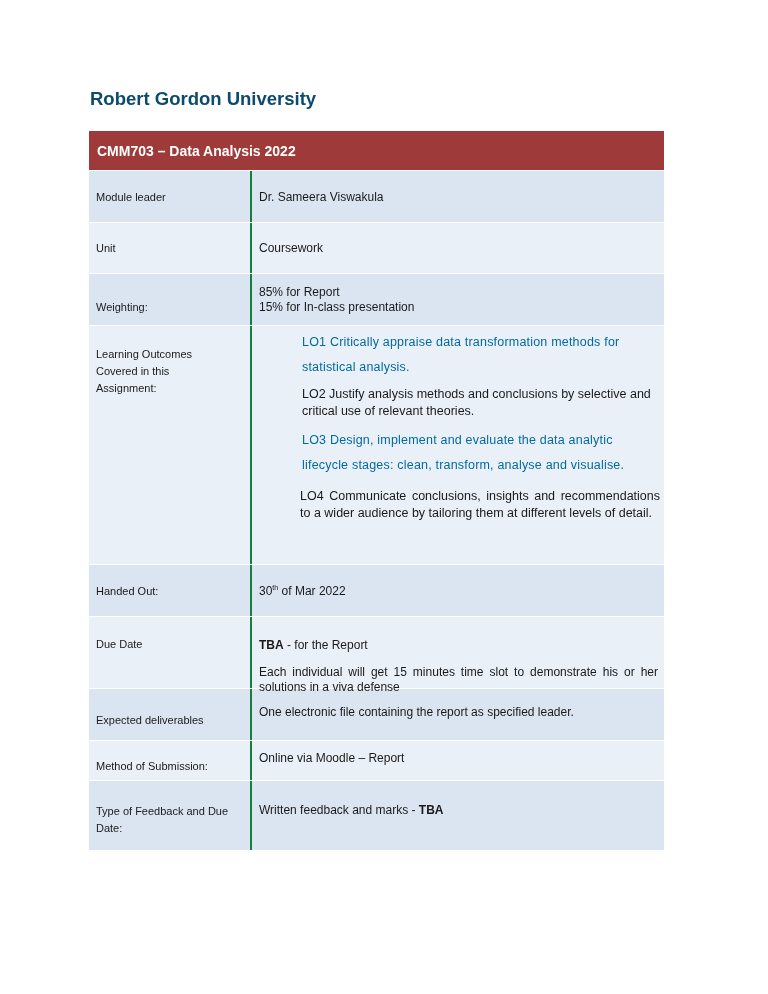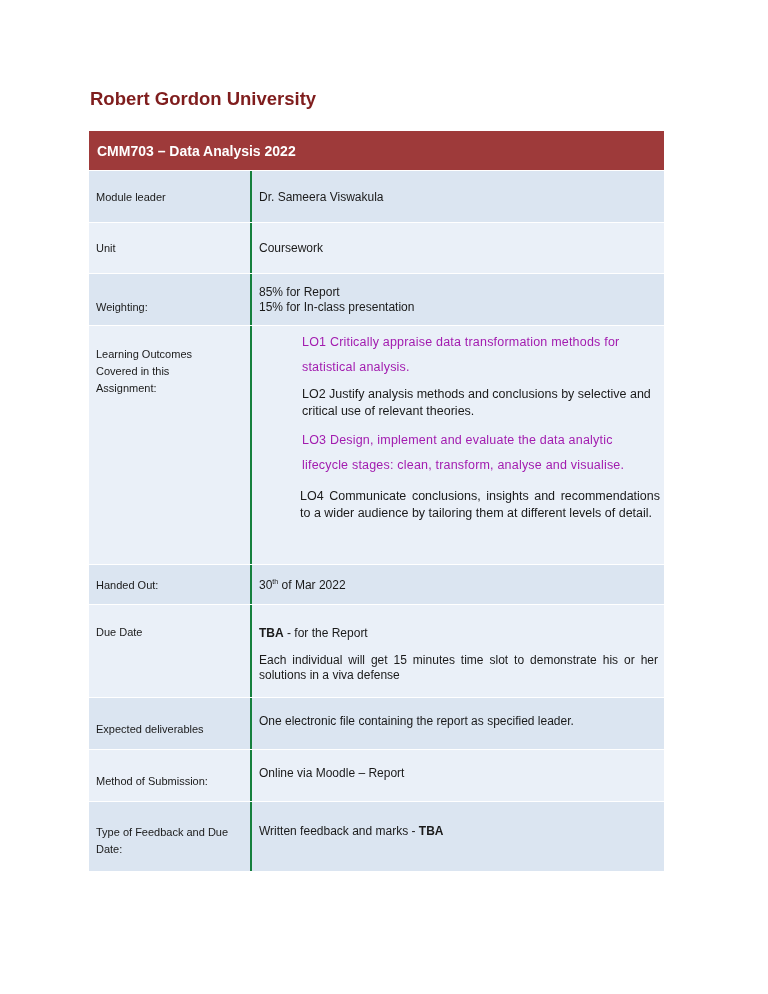--- a/index.html
+++ b/index.html
@@ -1,25 +1,25 @@
 <!DOCTYPE html>
 <html><head>
 <meta charset="utf-8">
 <style>
   html, body { margin: 0; padding: 0; background: #ffffff; }
   body { width: 768px; height: 994px; position: relative; font-family: "Liberation Sans", sans-serif; color: #1a1a1a; overflow: hidden; }
-  .uni { position: absolute; left: 90px; top: 88px; font-size: 18.5px; font-weight: bold; color: #7f1d1d; }
+  .uni { position: absolute; left: 90px; top: 88px; font-size: 18.5px; font-weight: bold; color: #0c4a6e; }
   .tbl { position: absolute; left: 89px; top: 131px; width: 575px; }
   .hdr { height: 40px; background: #9e3a3a; color: #fff; font-size: 14px; font-weight: bold; line-height: 40px; padding-left: 8px; box-sizing: border-box; border-bottom: 1px solid #ffffff; }
   .row { display: flex; border-bottom: 1px solid #ffffff; box-sizing: border-box; }
   .row.dark { background: #dbe5f1; }
   .row.light { background: #eaf0f8; }
   .c1 { width: 163px; border-right: 2px solid #15803d; box-sizing: border-box; padding-left: 7px; font-size: 11px; display: flex; align-items: center; }
   .c2 { flex: 1; padding-left: 7px; font-size: 12px; box-sizing: border-box; display: flex; flex-direction: column; justify-content: center; }
-  .lo-g { color: #a21caf; font-size: 12.5px; line-height: 25px; letter-spacing: 0.2px; }
+  .lo-g { color: #0369a1; font-size: 12.5px; line-height: 25px; letter-spacing: 0.2px; }
   .lo-b { color: #1a1a1a; font-size: 12.5px; line-height: 17px; }
   .b { font-weight: bold; }
   sup { font-size: 7px; }
   .para { line-height: 15px; }
 </style>
 </head>
 <body>
 
 <div class="uni">Robert Gordon University</div>
 
@@ -51,43 +51,43 @@
   <div class="row light" style="height:239px">
     <div class="c1" style="align-items:flex-start; padding-top:20px; line-height:17px; padding-right:20px;">Learning Outcomes Covered in this Assignment:</div>
     <div class="c2" style="justify-content:flex-start; padding-top:4px;">
       <div class="lo-g" style="padding-left:43px; width:340px">LO1 Critically appraise data transformation methods for statistical analysis.</div>
       <div class="lo-b" style="padding-left:43px; margin-top:6px; ">LO2 Justify analysis methods and conclusions by selective and critical use of relevant theories.</div>
       <div class="lo-g" style="padding-left:43px; margin-top:8px; width:340px">LO3 Design, implement and evaluate the data analytic lifecycle stages: clean, transform, analyse and visualise.</div>
       <div class="lo-b" style="padding-left:41px; margin-top:10px; padding-right:4px; text-align:justify">LO4 Communicate conclusions, insights and recommendations to a wider audience by tailoring them at different levels of detail.</div>
     </div>
   </div>
 
-  <div class="row dark" style="height:40px">
+  <div class="row dark" style="height:52px">
     <div class="c1">Handed Out:</div>
     <div class="c2">
         <span><span>30</span><sup>th</sup><span> of Mar 2022</span></span>
       </div>
   </div>
 
-  <div class="row light" style="height:93px">
+  <div class="row light" style="height:72px">
     <div class="c1" style="align-items:flex-start; padding-top:21px">Due Date</div>
     <div class="c2" style="justify-content:flex-start; padding-top:21px; padding-right:6px">
       <span><span class="b">TBA</span><span> - for the Report</span></span>
       <span class="para" style="margin-top:13px; text-align:justify">Each individual will get 15 minutes time slot to demonstrate his or her solutions in a viva defense</span>
     </div>
   </div>
 
   <div class="row dark" style="height:52px">
     <div class="c1" style="padding-top:10px">Expected deliverables</div>
     <div class="c2" style="padding-bottom:6px">
         <span>One electronic file containing the report as specified leader.</span>
       </div>
   </div>
 
-  <div class="row light" style="height:52px">
+  <div class="row light" style="height:40px">
     <div class="c1" style="padding-top:10px">Method of Submission:</div>
     <div class="c2" style="padding-bottom:6px">
         <span>Online via Moodle – Report</span>
       </div>
   </div>
 
   <div class="row dark" style="height:69px; border-bottom:none">
     <div class="c1" style="align-items:flex-start; padding-top:22px; line-height:17px">Type of Feedback and Due Date:</div>
     <div class="c2" style="justify-content:flex-start; padding-top:22px">
         <span><span>Written feedback and marks - </span><span class="b">TBA</span></span>

